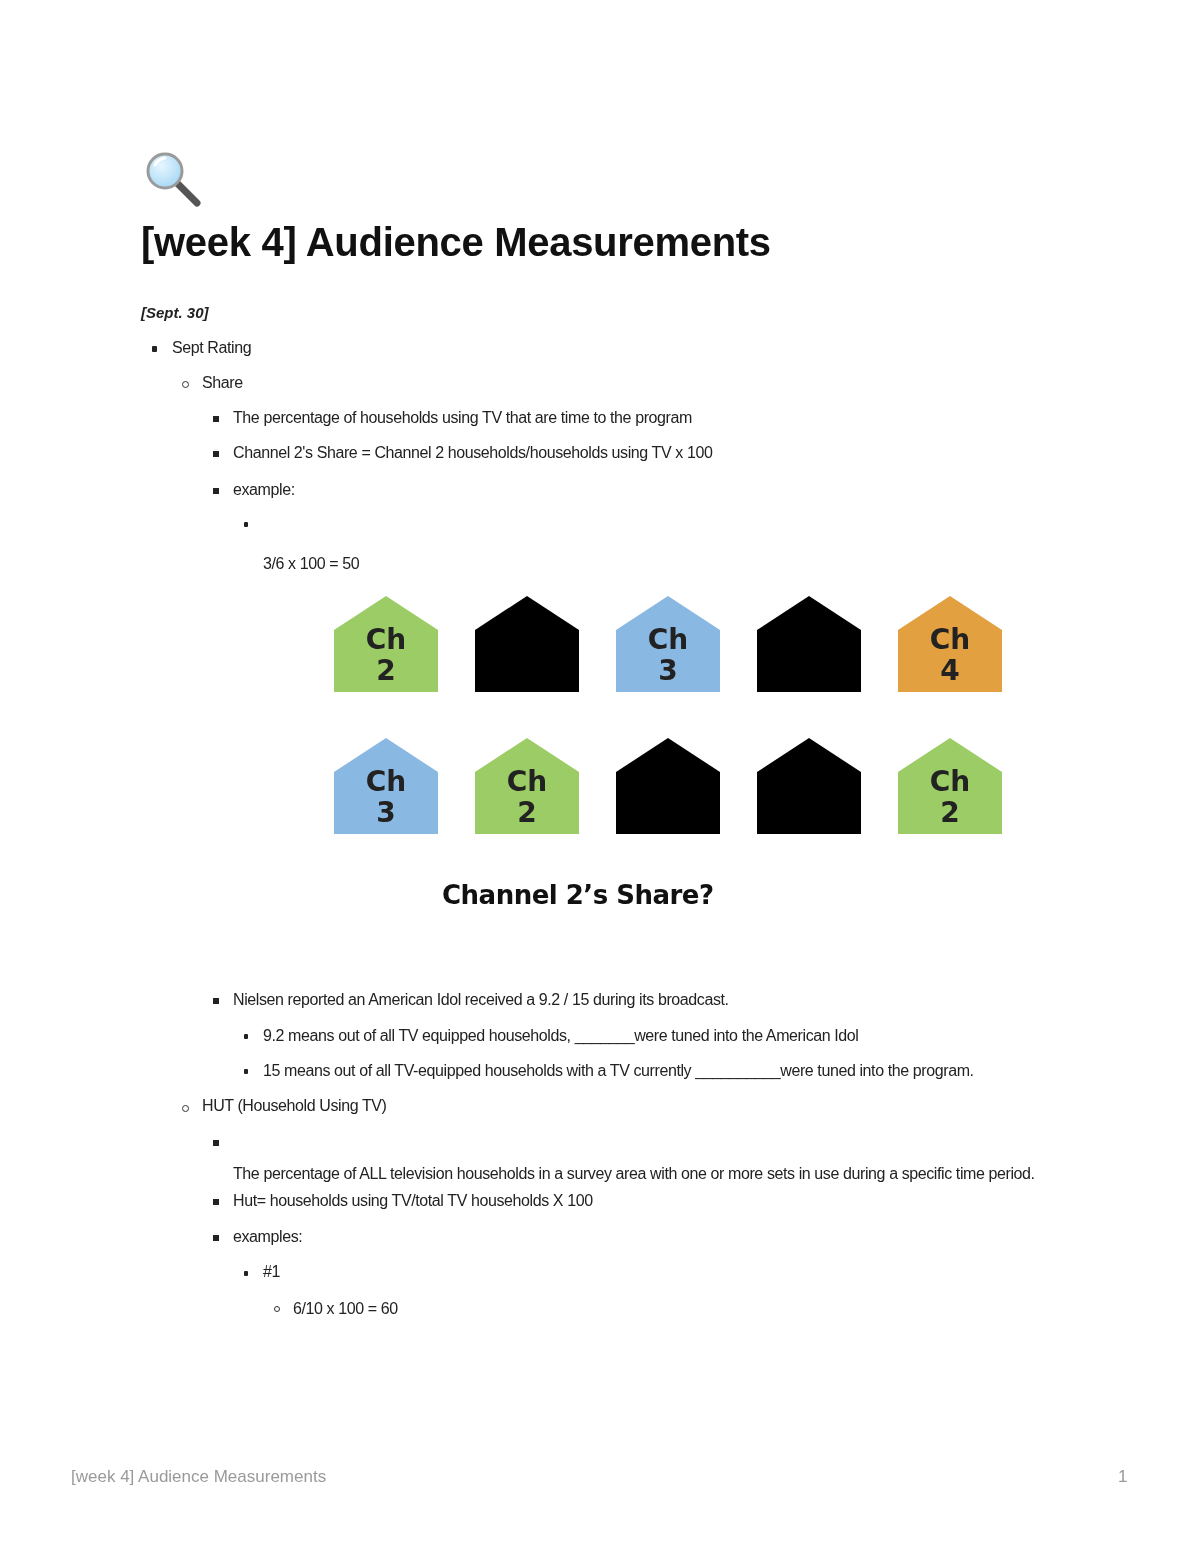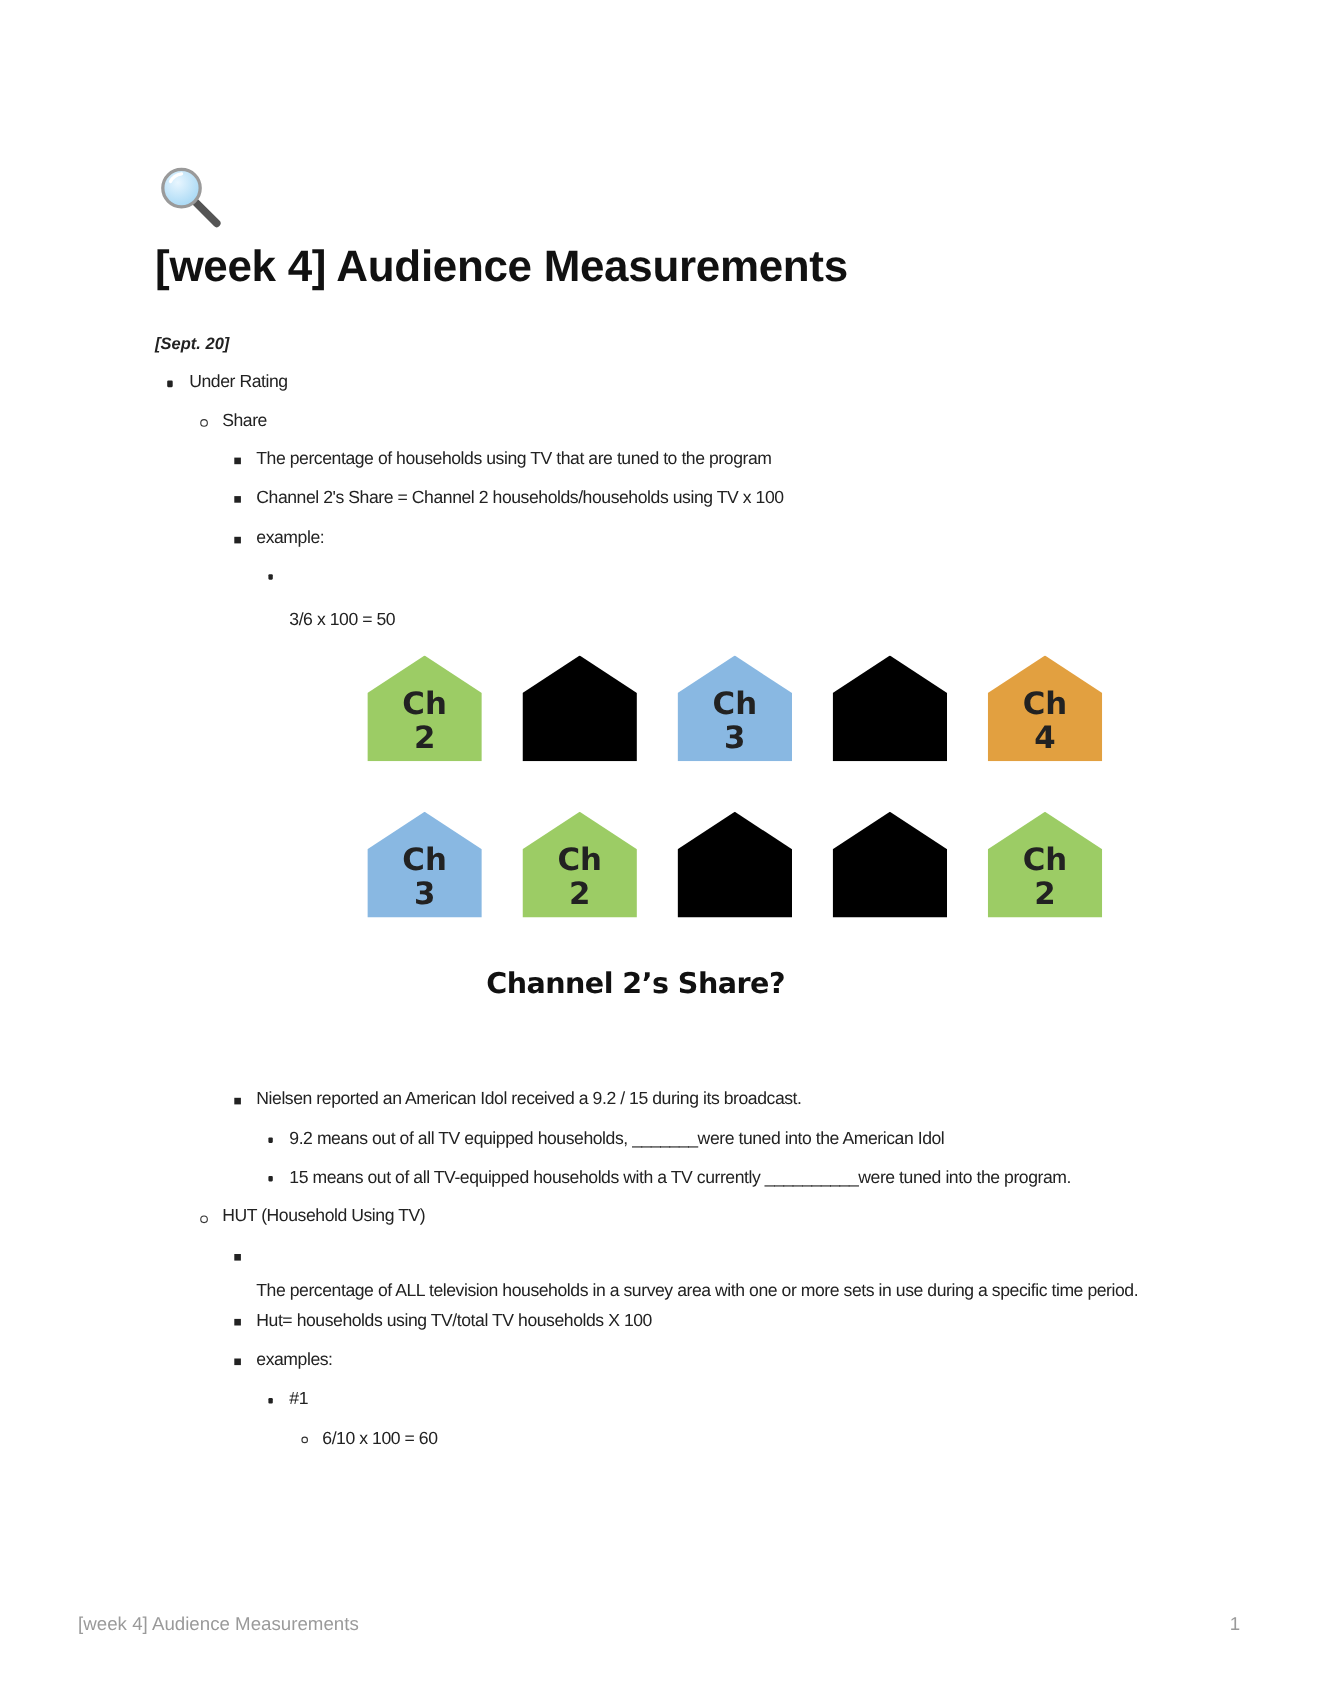--- a/index.html
+++ b/index.html
@@ -34,30 +34,30 @@
         <stop offset="100%" stop-color="#a9d9f5"></stop>
       </radialGradient>
     </defs>
     <line x1="32" y1="30" x2="54" y2="52" stroke="#555" stroke-width="7" stroke-linecap="round"></line>
     <circle cx="22" cy="20" r="17" fill="url(#lens)" stroke="#9a9a9a" stroke-width="3"></circle>
     <path d="M12 14 Q15 8 22 7" stroke="#ffffff" stroke-width="3" fill="none" stroke-linecap="round"></path>
   </svg>
 </div>
 
 <h1 class="title">[week 4] Audience Measurements</h1>
-<div class="date">[Sept. 20]</div>
+<div class="date">[Sept. 30]</div>
 
 <span class="bullet b-disc" style="left:152px;top:346px;"></span>
-<div class="li" style="left:172px;top:339px;">Under Rating</div>
+<div class="li" style="left:172px;top:339px;">Sept Rating</div>
 
 <span class="bullet b-circle" style="left:182px;top:381px;"></span>
 <div class="li" style="left:202px;top:374px;">Share</div>
 
 <span class="bullet b-square" style="left:213px;top:416px;"></span>
-<div class="li" style="left:233px;top:409px;">The percentage of households using TV  that are tuned to the program</div>
+<div class="li" style="left:233px;top:409px;">The percentage of households using TV  that are time to the program</div>
 
 <span class="bullet b-square" style="left:213px;top:451px;"></span>
 <div class="li" style="left:233px;top:444px;">Channel 2's Share = Channel 2 households/households using TV  x  100</div>
 
 <span class="bullet b-square" style="left:213px;top:488px;"></span>
 <div class="li" style="left:233px;top:481px;">example:</div>
 
 <span class="bullet b-disc" style="left:244px;top:522px;width:4px;height:5px;"></span>
 <div class="li" style="left:263px;top:515px;margin-top:40px;">3/6 x 100 = 50</div>
 

